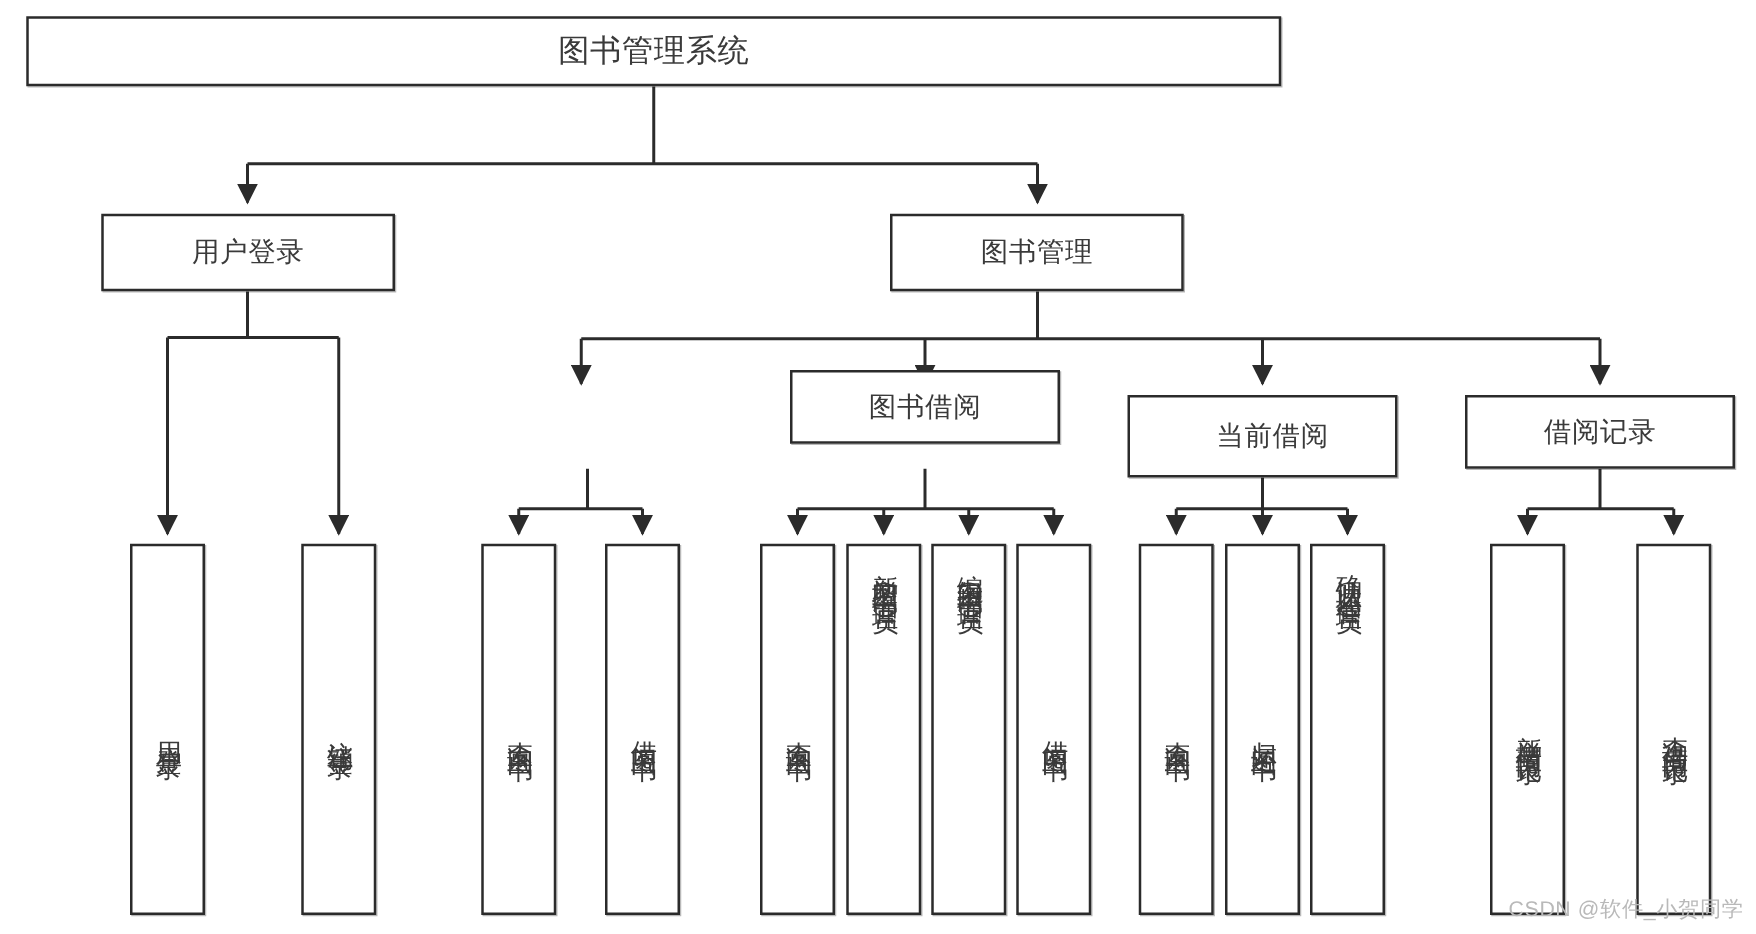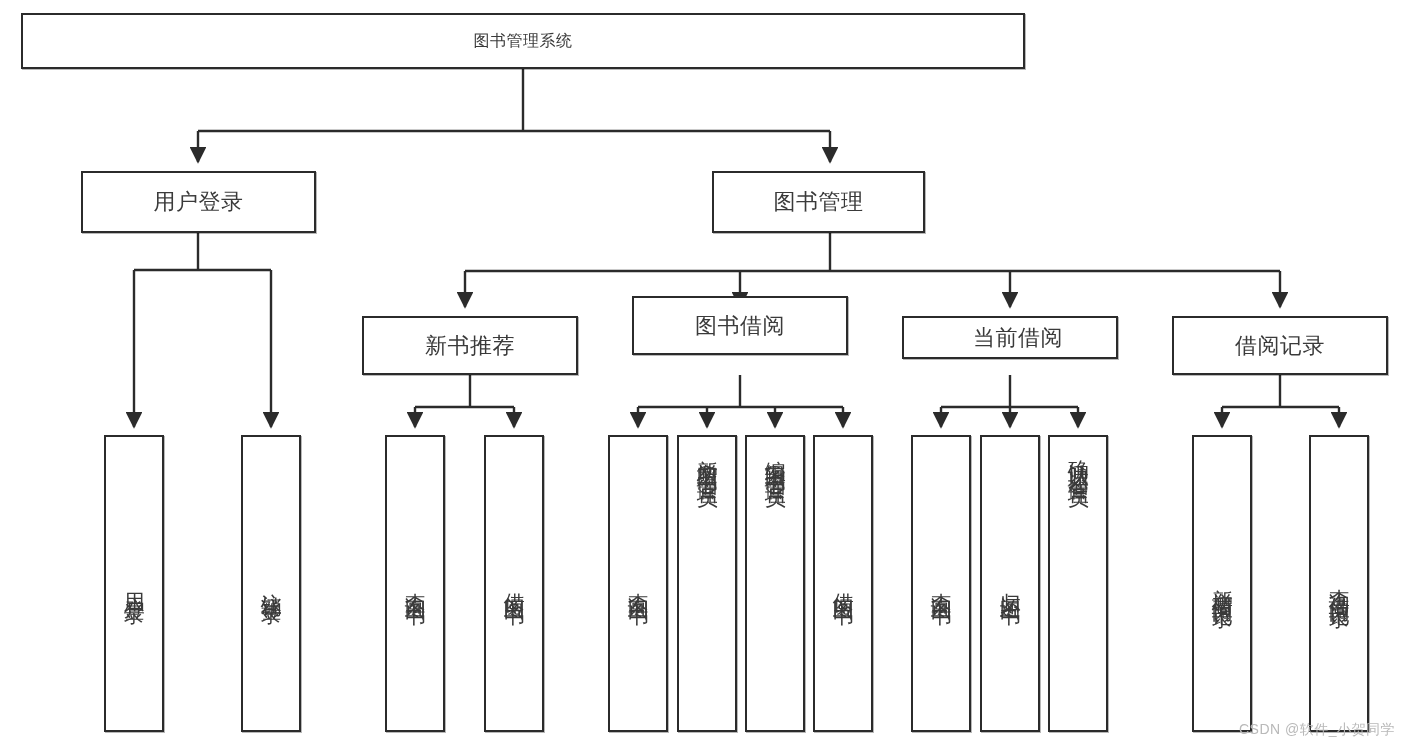--- a/index.html
+++ b/index.html
@@ -42,21 +42,21 @@
     text-align: center;
     line-height: 1.0;
     white-space: pre;
   }
   
   .node.horiz .label {
     font-size: 22px;
     letter-spacing: 0.5px;
   }
   .node.root .label {
-    font-size: 16px;
+    font-size: 25px;
   }
   
   .node.vert {
     align-items: flex-start;
     justify-content: center;
     padding-top: 6px;
   }
   .node.vert .label {
     writing-mode: vertical-rl;
     text-orientation: upright;
@@ -65,21 +65,21 @@
     letter-spacing: 4px;
   }
   .node.vert.centered {
     align-items: center;
     padding-top: 0;
   }
   #watermark {
     position: absolute;
     right: 10px;
     bottom: 8px;
-    font-size: 14px;
+    font-size: 17px;
     color: #b9b9b9;
     letter-spacing: 0.5px;
     white-space: nowrap;
     user-select: none;
   }
 </style>
 </head>
 <body>
 
 <div id="canvas">
@@ -135,33 +135,30 @@
   </svg>
 
   <div class="node horiz root" style="left:21px; top:13px; width:1004px; height:56px;">
     <span class="label">图书管理系统</span>
   </div>
 
   <div class="node horiz" style="left:81px; top:171px; width:235px; height:62px;">
     <span class="label">用户登录</span>
   </div>
 
-  <div class="node horiz" style="left:712px; top:171px; width:213px; height:62px;">
+  <div class="node horiz" style="left:712px; top:171px; width:235px; height:62px;">
     <span class="label">图书管理</span>
   </div>
 
-  <div class="node horiz" style="left:362px; top:316px; width:216px; height:59px;">
-    <span class="label">新书推荐</span>
-  </div>
 
   <div class="node horiz" style="left:632px; top:296px; width:216px; height:59px;">
     <span class="label">图书借阅</span>
   </div>
 
-  <div class="node horiz" style="left:902px; top:316px; width:216px; height:43px;padding-left:16px;">
+  <div class="node horiz" style="left:902px; top:316px; width:216px; height:66px;padding-left:16px;">
     <span class="label">当前借阅</span>
   </div>
 
   <div class="node horiz" style="left:1172px; top:316px; width:216px; height:59px;font-family:Liberation Serif, serif;">
     <span class="label">借阅记录</span>
   </div>
 
   <div class="node vert centered" style="left:104px; top:435px; width:60px; height:297px;">
     <span class="label">用户登录</span>
   </div>

